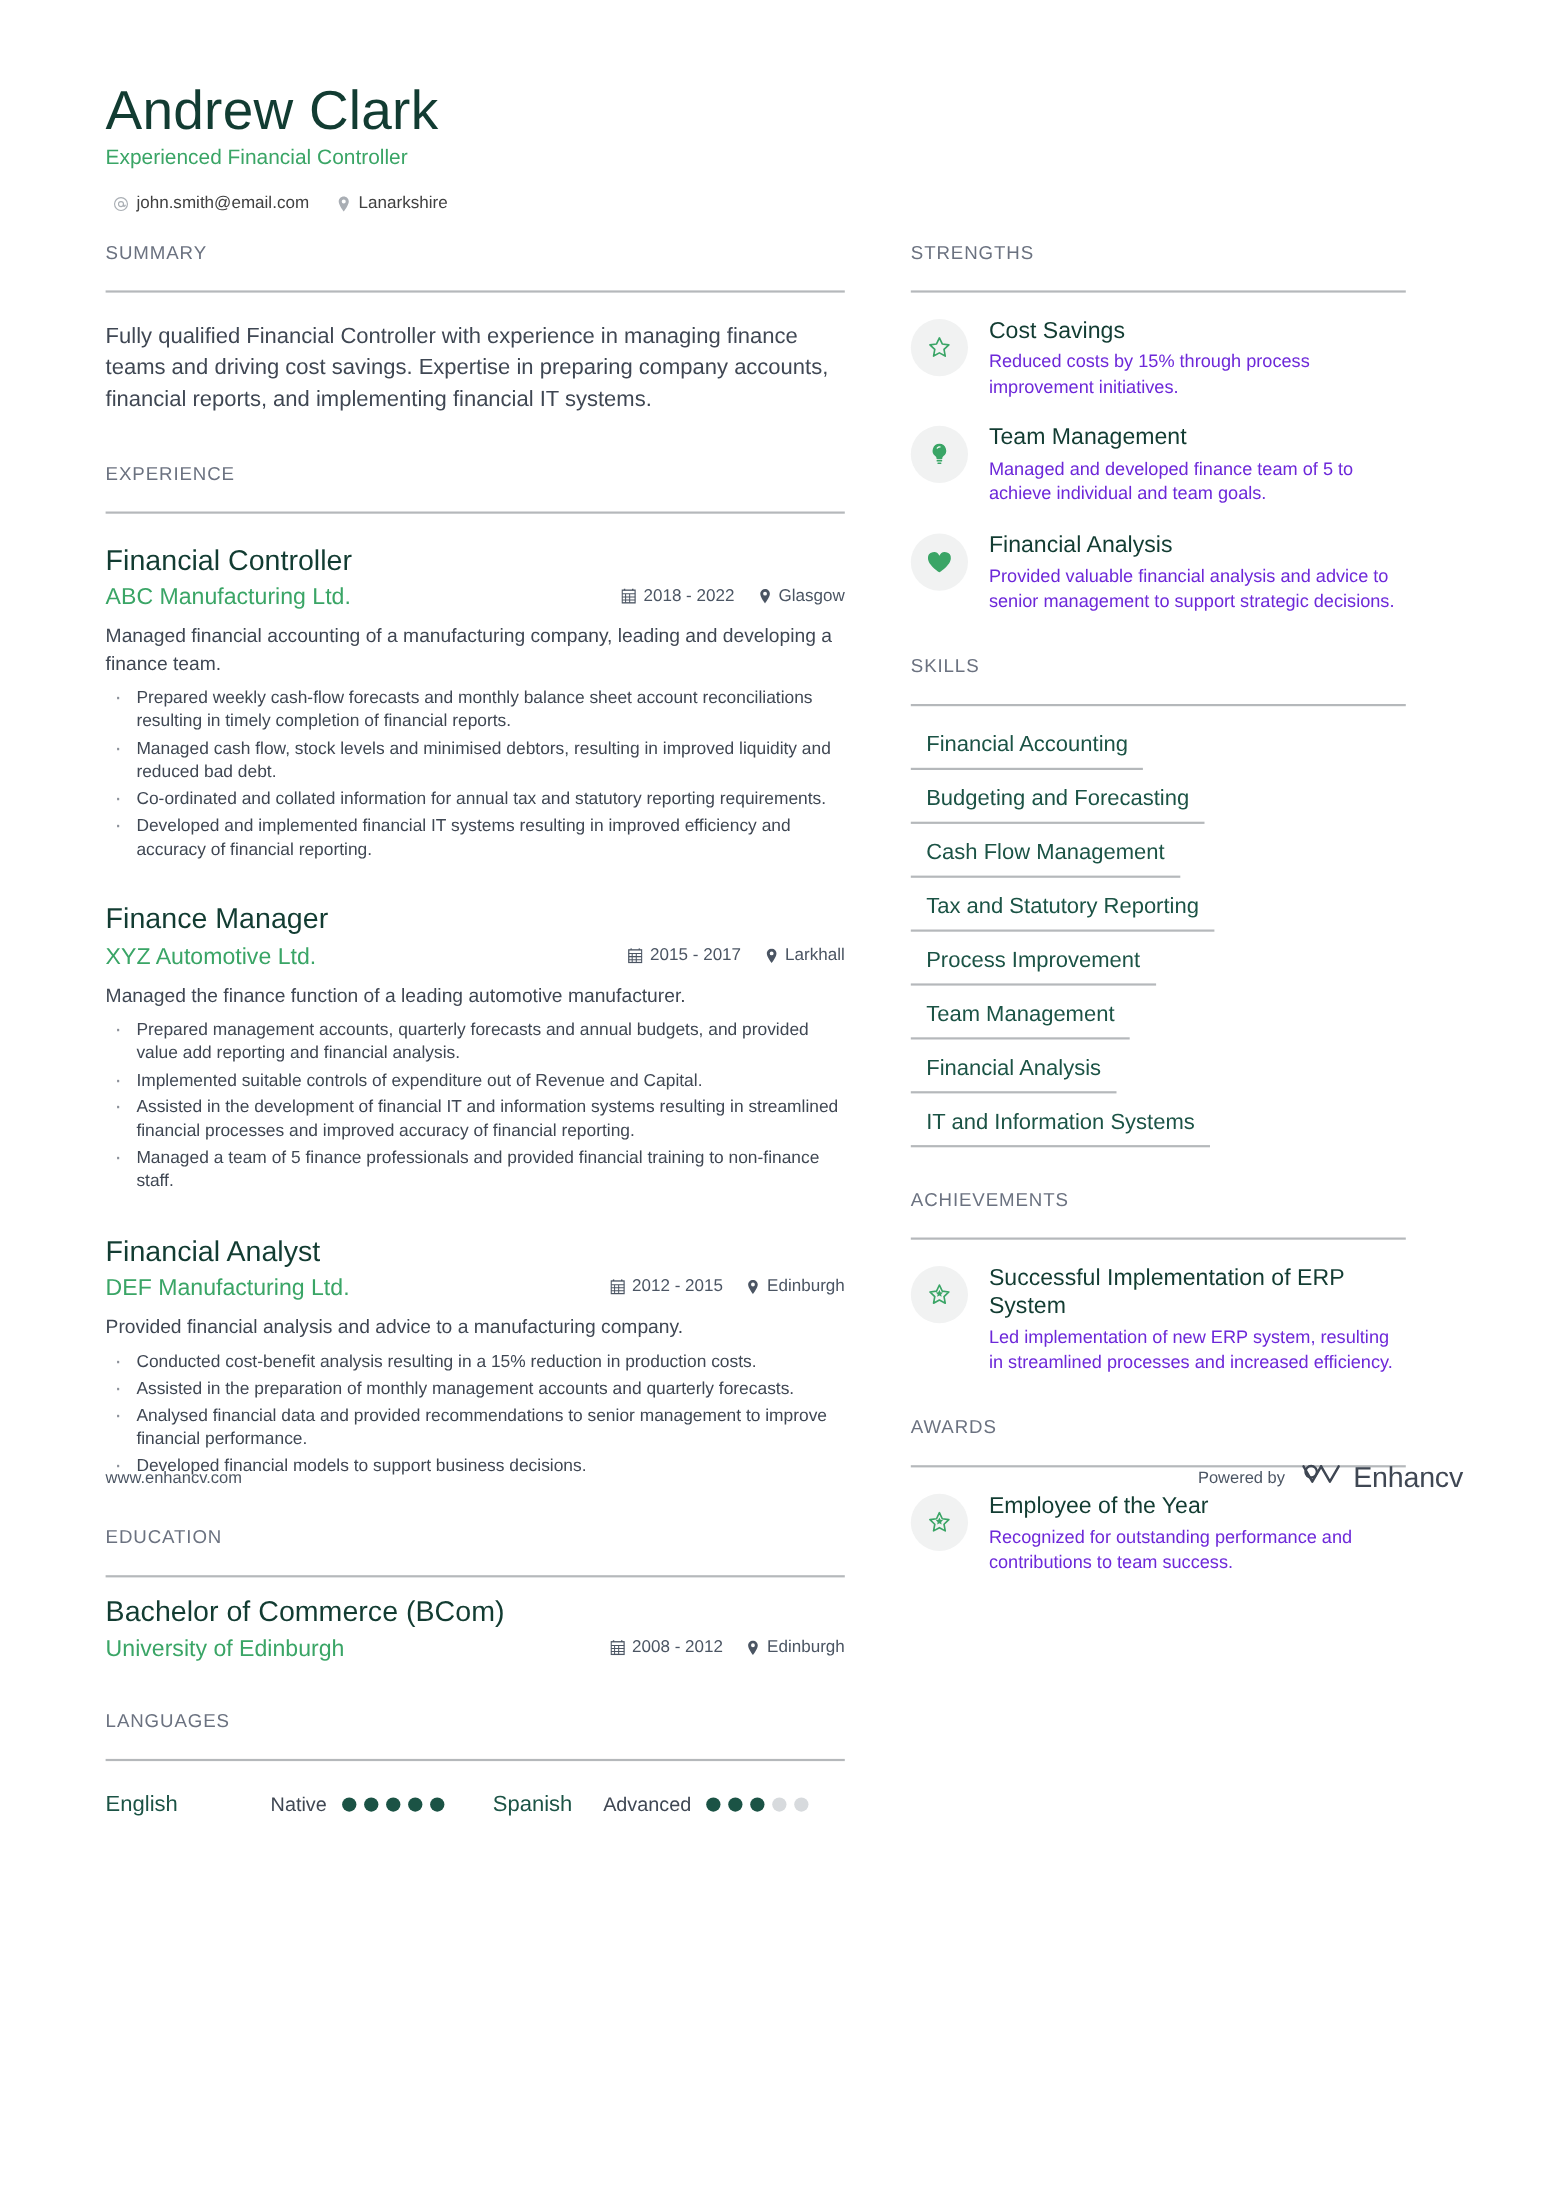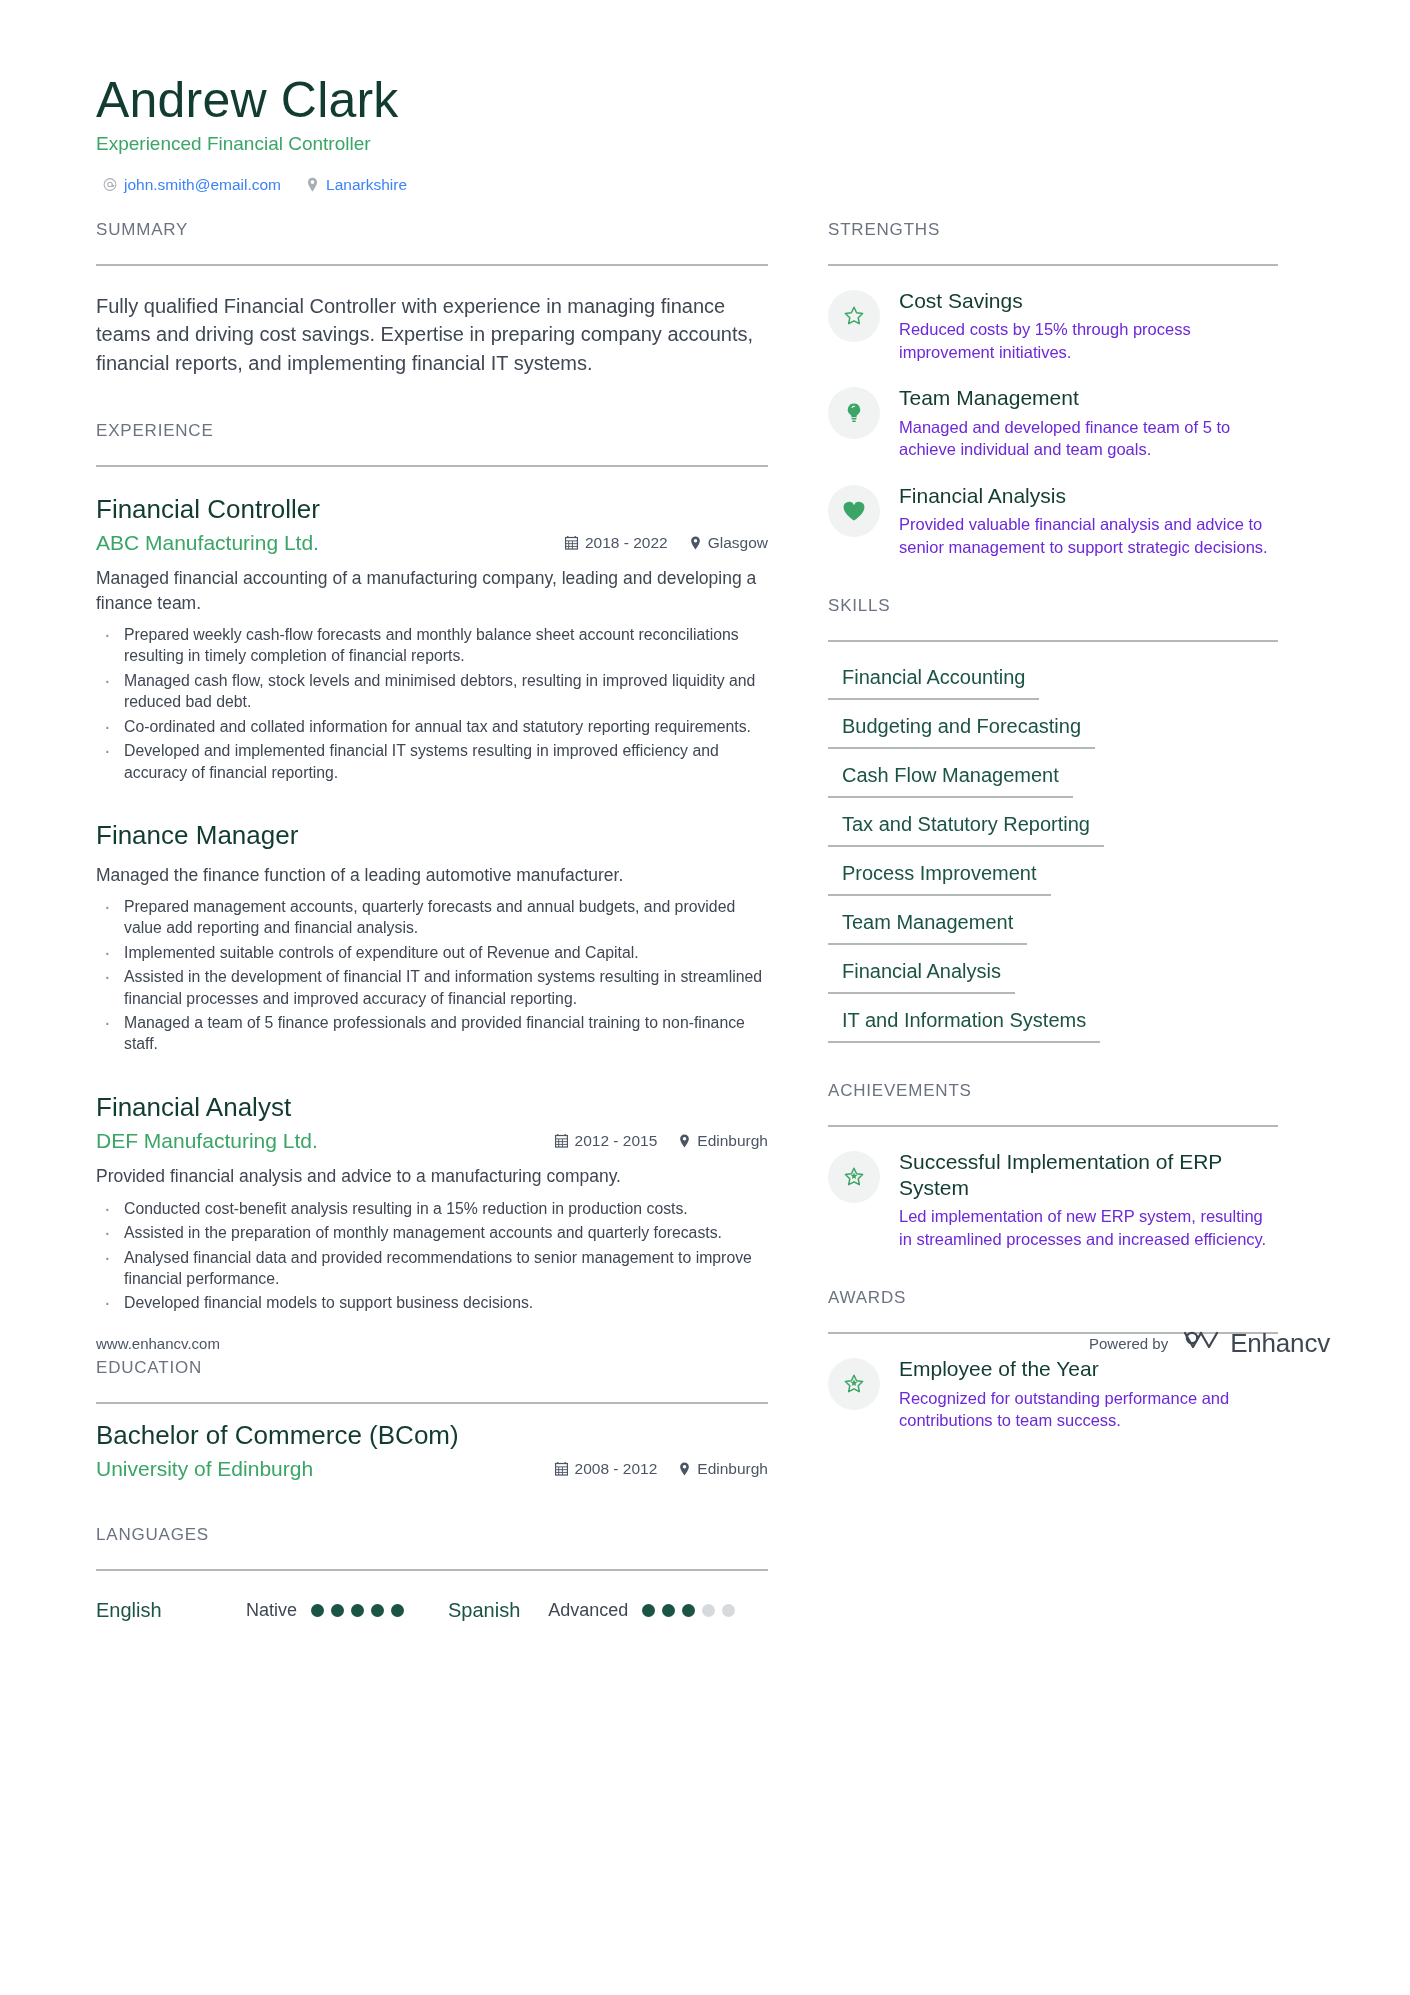--- a/index.html
+++ b/index.html
@@ -35,24 +35,24 @@
   }
   .contact-row {
     display: flex;
     align-items: center;
     gap: 24px;
     margin-top: 20px;
     padding-left: 7px;
   }
   .contact-item {
     display: flex;
-    align-items: center;
+    align-items: flex-end;
     gap: 7px;
     font-size: 15.5px;
-    color: #3b82f6;
+    color: #404040;
   }
   .contact-item .ico {
     display: inline-flex;
     align-items: center;
     justify-content: center;
     color: #a9aeb4;
     width: 14px; height: 16px;
   }
   .contact-item .ico svg { display: block; }
 
@@ -331,20 +331,43 @@
           <ul class="bullets">
             <li>Prepared weekly cash-flow forecasts and monthly balance sheet account reconciliations resulting in timely completion of financial reports.</li>
             <li>Managed cash flow, stock levels and minimised debtors, resulting in improved liquidity and reduced bad debt.</li>
             <li>Co-ordinated and collated information for annual tax and statutory reporting requirements.</li>
             <li>Developed and implemented financial IT systems resulting in improved efficiency and accuracy of financial reporting.</li>
           </ul>
         </div>
 
         <div class="exp-item next">
           <div class="exp-role">Finance Manager</div>
+          <div class="exp-meta-row">
+            <div class="exp-company">XYZ Automotive Ltd.</div>
+            <div class="exp-meta">
+              <span class="meta-chunk">
+                <span class="ico">
+                  <svg width="13" height="14" viewBox="0 0 14 15">
+                      <path d="M3 0v1.6M11 0v1.6" stroke="#4b5563" stroke-width="1.4"></path>
+                      <rect x="0.6" y="1.6" width="12.8" height="12.4" fill="none" stroke="#4b5563" stroke-width="1.3"></rect>
+                      <path d="M0.6 5.2h12.8M4 5.2v8.8M8 5.2v8.8M0.6 8.2h12.8M0.6 11.2h12.8" stroke="#4b5563" stroke-width="1"></path>
+                    </svg>
+                </span>
+                <span>2015 - 2017</span>
+              </span>
+              <span class="meta-chunk">
+                <span class="ico">
+                  <svg width="11" height="14" viewBox="0 0 12 16">
+                      <path d="M6 0.6C3.2 0.6 1 2.8 1 5.5c0 3.6 5 10 5 10s5-6.4 5-10c0-2.7-2.2-4.9-5-4.9zm0 6.8a2 2 0 1 1 0-4 2 2 0 0 1 0 4z" fill="#4b5563"></path>
+                    </svg>
+                </span>
+                <span>Larkhall</span>
+              </span>
+            </div>
+          </div>
           <div class="exp-desc">Managed the finance function of a leading automotive manufacturer.</div>
           <ul class="bullets">
             <li>Prepared management accounts, quarterly forecasts and annual budgets, and provided value add reporting and financial analysis.</li>
             <li>Implemented suitable controls of expenditure out of Revenue and Capital.</li>
             <li>Assisted in the development of financial IT and information systems resulting in streamlined financial processes and improved accuracy of financial reporting.</li>
             <li>Managed a team of 5 finance professionals and provided financial training to non-finance staff.</li>
           </ul>
         </div>
 
         <div class="exp-item next">

